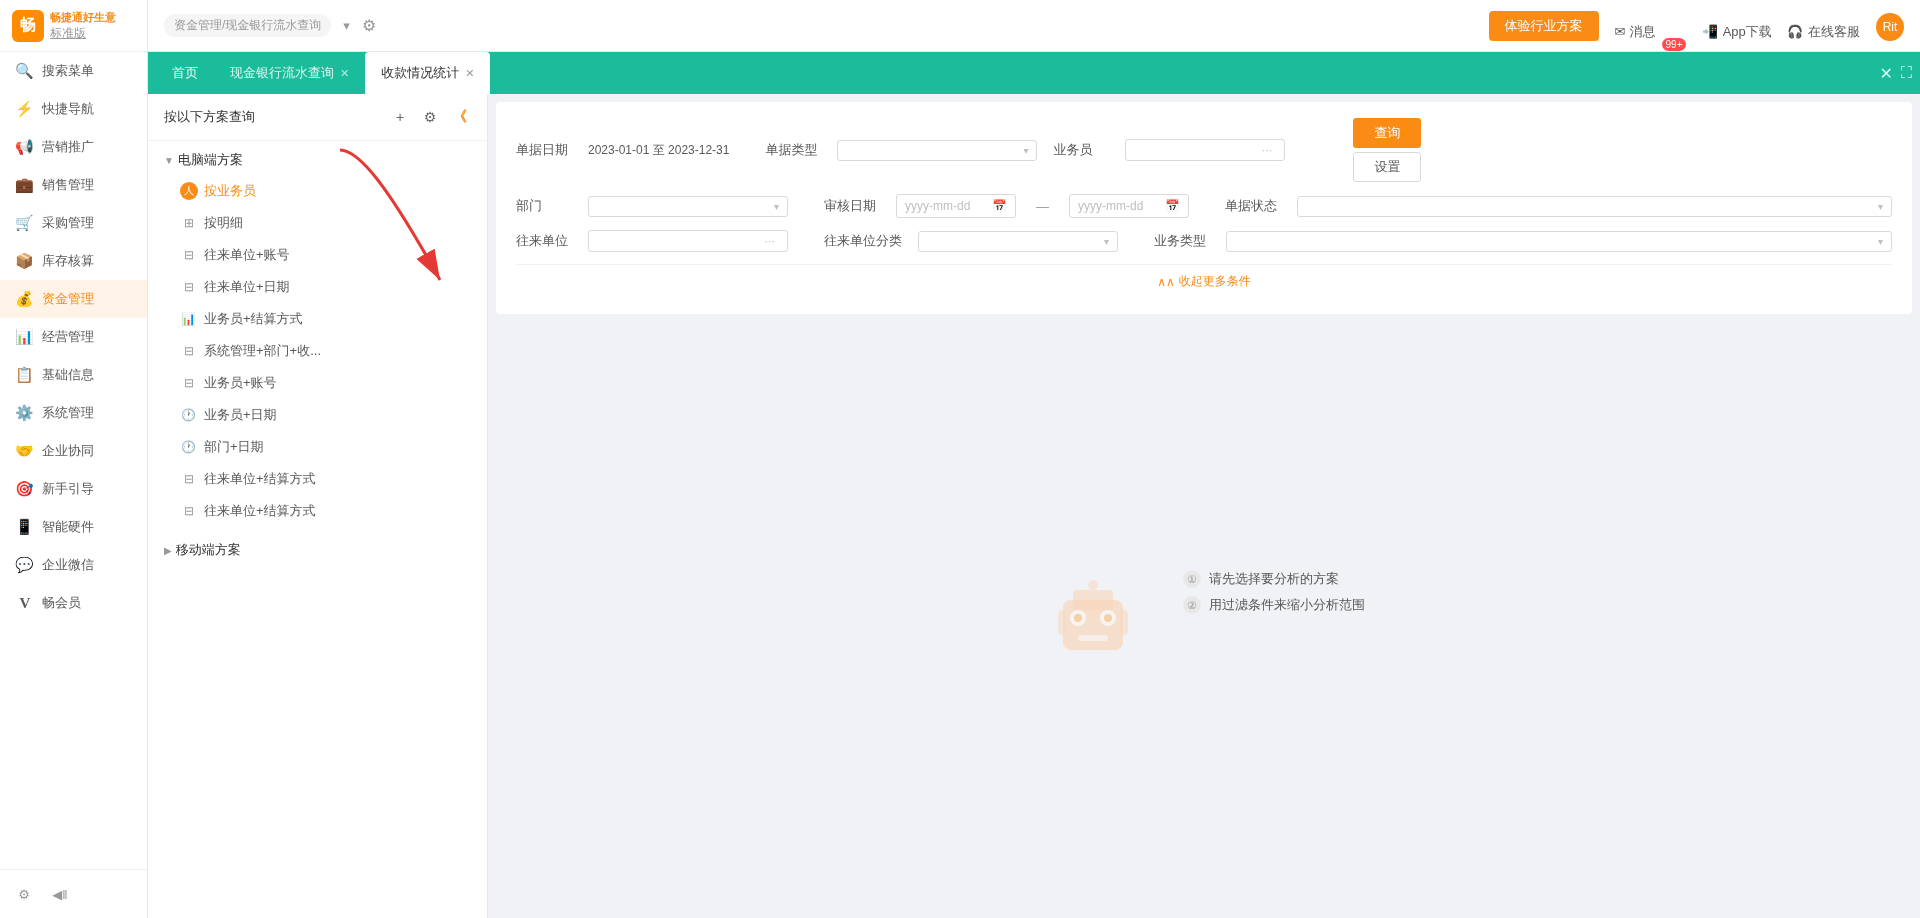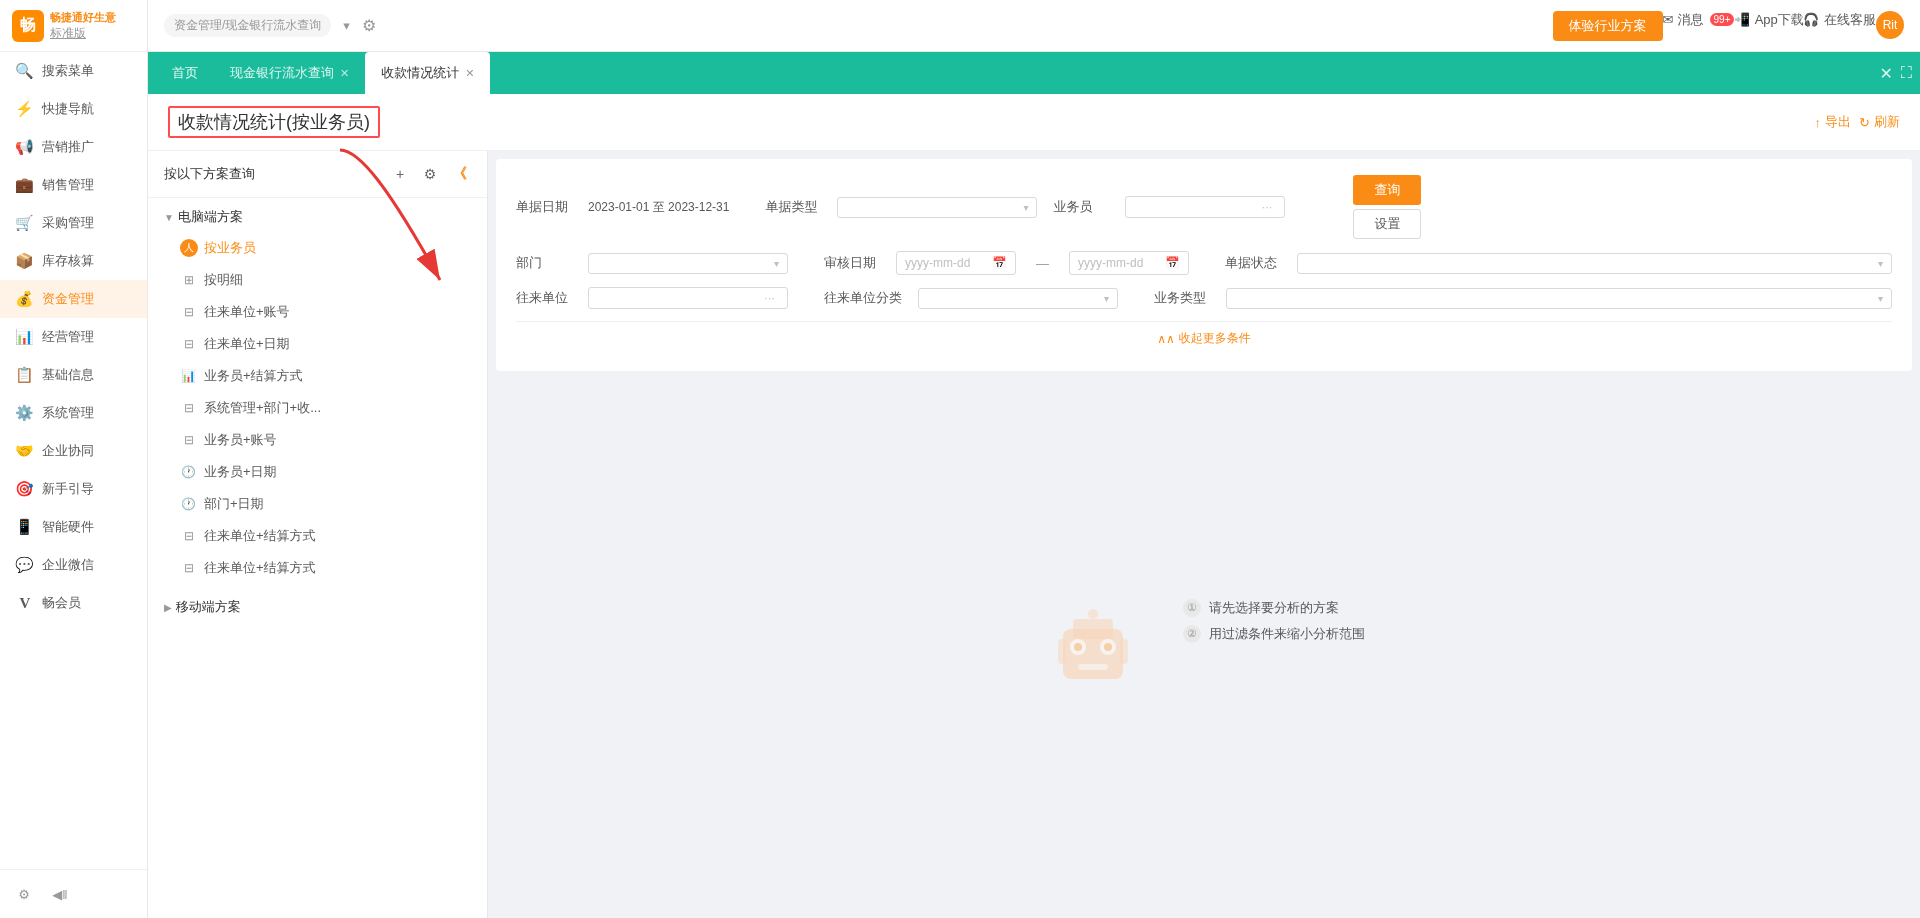--- a/index.html
+++ b/index.html
@@ -15,21 +15,21 @@
     .sidebar-footer { margin-top: auto; padding: 10px; display: flex; align-items: center; gap: 8px; border-top: 1px solid #f0f0f0; }
     .sidebar-footer-icon { width: 28px; height: 28px; display: flex; align-items: center; justify-content: center; cursor: pointer; color: #999; }
 
     
     .main { flex: 1; display: flex; flex-direction: column; height: 100%; overflow: hidden; }
 
     
     .topbar { height: 52px; background: #fff; display: flex; align-items: center; padding: 0 16px; border-bottom: 1px solid #e8e8e8; justify-content: space-between; flex-shrink: 0; }
     .topbar-left { display: flex; align-items: center; gap: 12px; }
     .topbar-breadcrumb { font-size: 12px; color: #999; background: #f5f5f5; padding: 3px 10px; border-radius: 12px; }
-    .topbar-actions { display: flex; align-items: flex-start; }
+    .topbar-actions { display: flex; align-items: flex-end; gap: 16px; }
     .topbar-action { display: flex; align-items: center; gap: 4px; font-size: 13px; color: #595959; cursor: pointer; }
     .trial-btn { background: #fa8c16; color: #fff; border: none; border-radius: 4px; padding: 6px 16px; font-size: 13px; cursor: pointer; }
     .msg-badge { position: relative; display: inline-flex; align-items: center; }
     .badge { background: #ff4d4f; color: #fff; font-size: 10px; border-radius: 8px; padding: 1px 4px; position: absolute; top: -6px; right: -8px; }
 
     
     .tabs { display: flex; align-items: center; background: #1abc9c; padding: 0 8px; height: 42px; flex-shrink: 0; }
     .tab { display: flex; align-items: center; padding: 0 16px; height: 42px; color: rgba(255,255,255,0.85); font-size: 13px; cursor: pointer; position: relative; }
     .tab.active { background: #fff; color: #333; border-radius: 4px 4px 0 0; }
     .tab-home { color: rgba(255,255,255,0.9); }
@@ -172,21 +172,21 @@
     <div class="topbar-left">
       <div class="topbar-breadcrumb">资金管理/现金银行流水查询</div>
       <span style="color:#999;cursor:pointer;">▾</span>
       <span style="color:#999;cursor:pointer;font-size:16px;">⚙</span>
     </div>
     <div class="topbar-actions">
       <button class="trial-btn">体验行业方案</button>
       <div class="topbar-action msg-badge">
         <span>✉</span>
         <span>消息</span>
-        <span class="badge" style="position:relative;top:0;right:0;margin-left:2px;">99+</span>
+        <span class="badge" style="position:relative;top:13px;right:0;margin-left:2px;">99+</span>
       </div>
       <div class="topbar-action">
         <span>📲</span>
         <span>App下载</span>
       </div>
       <div class="topbar-action">
         <span>🎧</span>
         <span>在线客服</span>
       </div>
       <div style="width:28px;height:28px;border-radius:50%;background:#fa8c16;color:#fff;display:flex;align-items:center;justify-content:center;font-size:12px;cursor:pointer;">Rit</div>
@@ -204,33 +204,20 @@
     <div class="tab active">
       <span>收款情况统计</span>
       <span class="tab-close">✕</span>
     </div>
     <div class="tabs-right">
       <button class="tabs-right-btn">✕</button>
       <button class="tabs-right-btn">⛶</button>
     </div>
   </div>
 
-  <div class="page-header">
-    <div class="page-title">收款情况统计(按业务员)</div>
-    <div class="header-btns">
-      <button class="export-btn">
-        <span>↑</span>
-        <span>导出</span>
-      </button>
-      <button class="refresh-btn">
-        <span>↻</span>
-        <span>刷新</span>
-      </button>
-    </div>
-  </div>
 
   <div class="content">
 
     <div class="left-panel">
       <div class="panel-header">
         <span class="panel-header-title">按以下方案查询</span>
         <div class="panel-header-actions">
           <div class="panel-header-btn">+</div>
           <div class="panel-header-btn">⚙</div>
           <div class="panel-header-btn" style="color:#fa8c16;font-weight:bold;">《</div>

